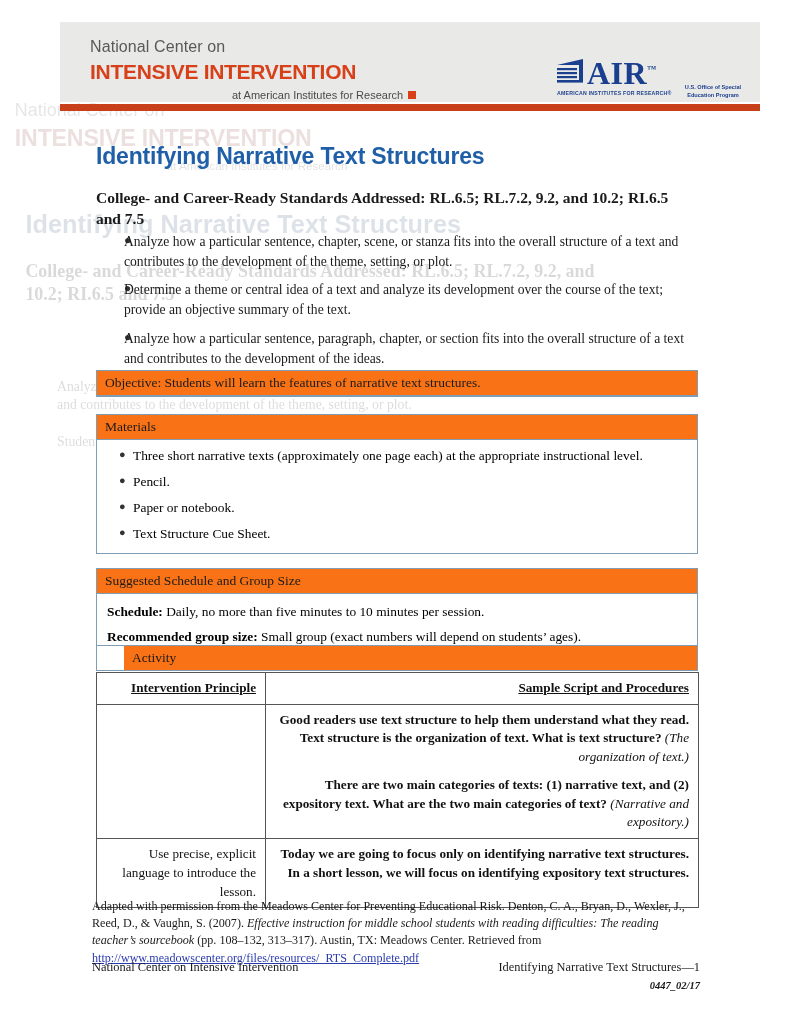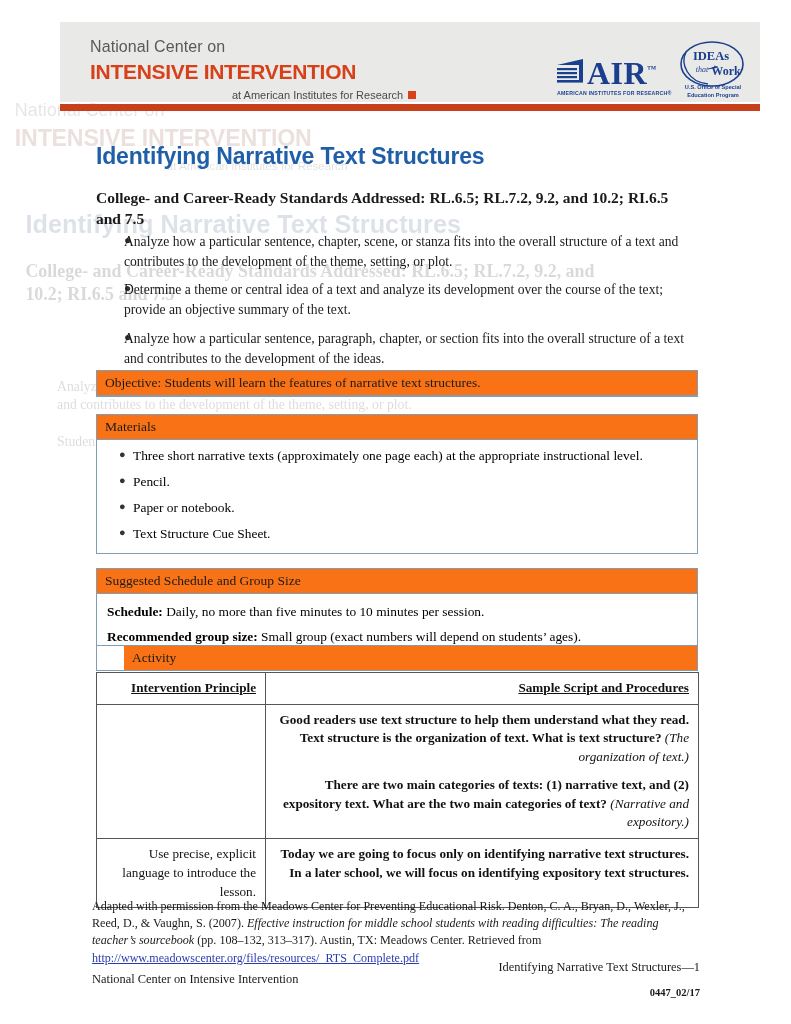--- a/index.html
+++ b/index.html
@@ -334,27 +334,28 @@
     position: absolute;
     left: 92px; top: 960px;
     width: 608px;
     z-index: 20;
     font-size: 12.4px;
     color: #1a1a1a;
   }
   .foot-row {
     display: flex;
     justify-content: space-between;
-    align-items: center;
+    align-items: flex-start;
   }
   .foot-right { text-align: right; }
   .foot-code {
     font-size: 10.5px;
     font-weight: bold;
-    margin-top: 12px;
+    margin-top: 5px;
+    font-style: italic;
   }
 </style>
 </head>
 <body>
 
 <div class="page">
 
   <div class="ghost-layer">
     <div class="g-head-sub">National Center on</div>
     <div class="g-head-main">INTENSIVE INTERVENTION</div>
@@ -381,31 +382,20 @@
         <rect x="2" y="11" width="20" height="2.2" fill="#1b3f8f"></rect>
         <rect x="2" y="15" width="20" height="2.2" fill="#1b3f8f"></rect>
         <rect x="2" y="19" width="20" height="2.2" fill="#1b3f8f"></rect>
         <rect x="2" y="23" width="26" height="2.6" fill="#1b3f8f"></rect>
         <rect x="24" y="8" width="4" height="17" fill="#1b3f8f"></rect>
       </svg>
     </span><span class="air-word"><span>AIR</span><span class="air-tm">™</span></span>
   </div>
   <div class="air-tag">AMERICAN INSTITUTES FOR RESEARCH®</div>
 
-  <div class="ideas-logo">
-    <svg width="68" height="52" viewBox="0 0 68 52" xmlns="http://www.w3.org/2000/svg">
-      <ellipse cx="34" cy="26" rx="31" ry="22" fill="none" stroke="#1b3f8f" stroke-width="1.6"></ellipse>
-      <path d="M8 14 C 2 26, 10 44, 30 46" fill="none" stroke="#1b3f8f" stroke-width="1.4"></path>
-      <text x="33" y="22" font-family="Liberation Serif, serif" font-size="12.5" font-weight="bold" fill="#1b3f8f" text-anchor="middle">IDEAs</text>
-      <text x="24" y="34" font-family="Liberation Serif, serif" font-size="8" font-style="italic" fill="#1b3f8f" text-anchor="middle">that</text>
-      <text x="48" y="37" font-family="Liberation Serif, serif" font-size="12" font-weight="bold" fill="#1b3f8f" text-anchor="middle">Work</text>
-      <path d="M30 31 L 40 29" stroke="#1b3f8f" stroke-width="1" fill="none"></path>
-      <polygon points="40,29 36,27.5 36.5,30.5" fill="#1b3f8f"></polygon>
-    </svg>
-  </div>
   <div class="ideas-caption">U.S. Office of Special Education Program</div>
 
   <div class="content">
 
     <div class="doc-title">Identifying Narrative Text Structures</div>
 
     <div class="standards">College- and Career-Ready Standards Addressed: RL.6.5; RL.7.2, 9.2, and 10.2; RI.6.5 and 7.5</div>
 
     <div class="std-bullets">
       <div class="sb-item">
@@ -493,21 +483,21 @@
               <i>(Narrative and expository.)</i>
             </p>
           </div>
         </div>
         <div class="act-row">
           <div class="act-c1">
             <span>Use precise, explicit language to introduce the lesson.</span>
           </div>
           <div class="act-c2">
             <p class="script-p">
-              <span>Today we are going to focus only on identifying narrative text structures. In a later school, we will focus on identifying expository text structures.</span>
+              <span>Today we are going to focus only on identifying narrative text structures. In a short lesson, we will focus on identifying expository text structures.</span>
             </p>
           </div>
         </div>
       </div>
     </div>
 
   </div>
 
   <div class="citation">
     <span>Adapted with permission from the Meadows Center for Preventing Educational Risk. Denton, C. A., Bryan, D., Wexler, J., Reed, D., &amp; Vaughn, S. (2007). </span><i>Effective instruction for middle school students with reading difficulties: The reading teacher’s sourcebook</i><span> (pp. 108–132, 313–317). Austin, TX: Meadows Center. Retrieved from </span><a class="cit-link" href="#">http://www.meadowscenter.org/files/resources/_RTS_Complete.pdf</a>

